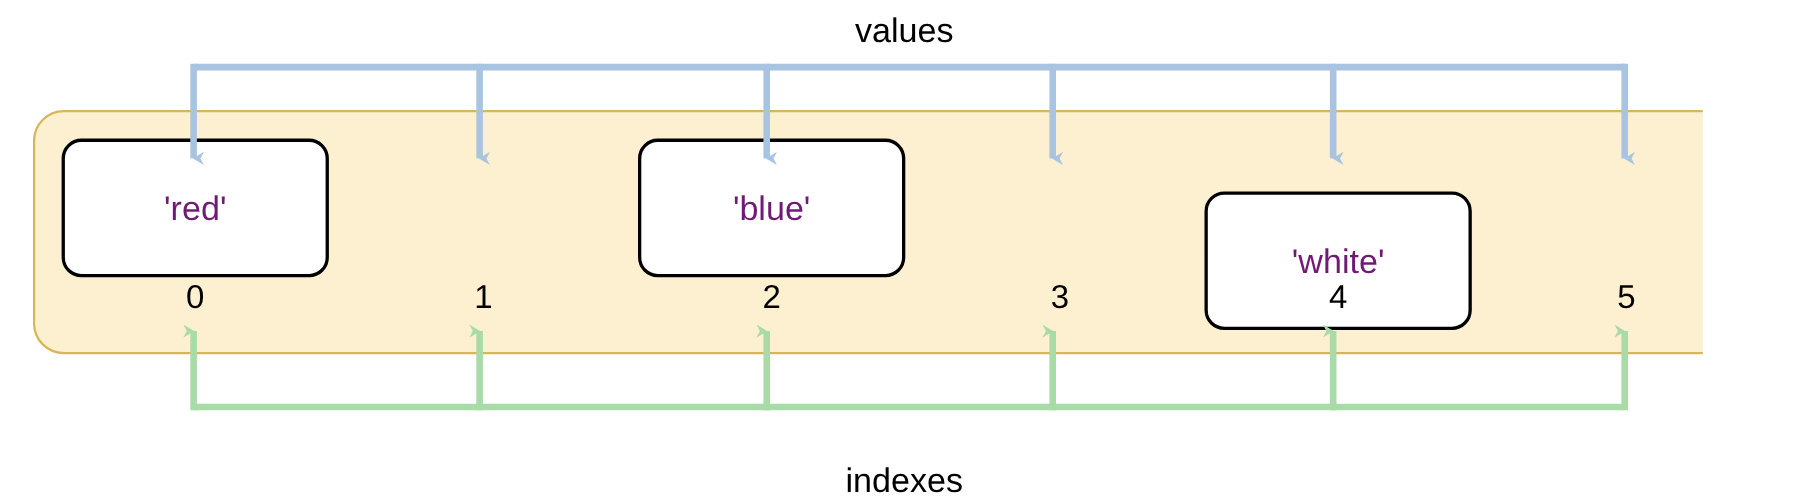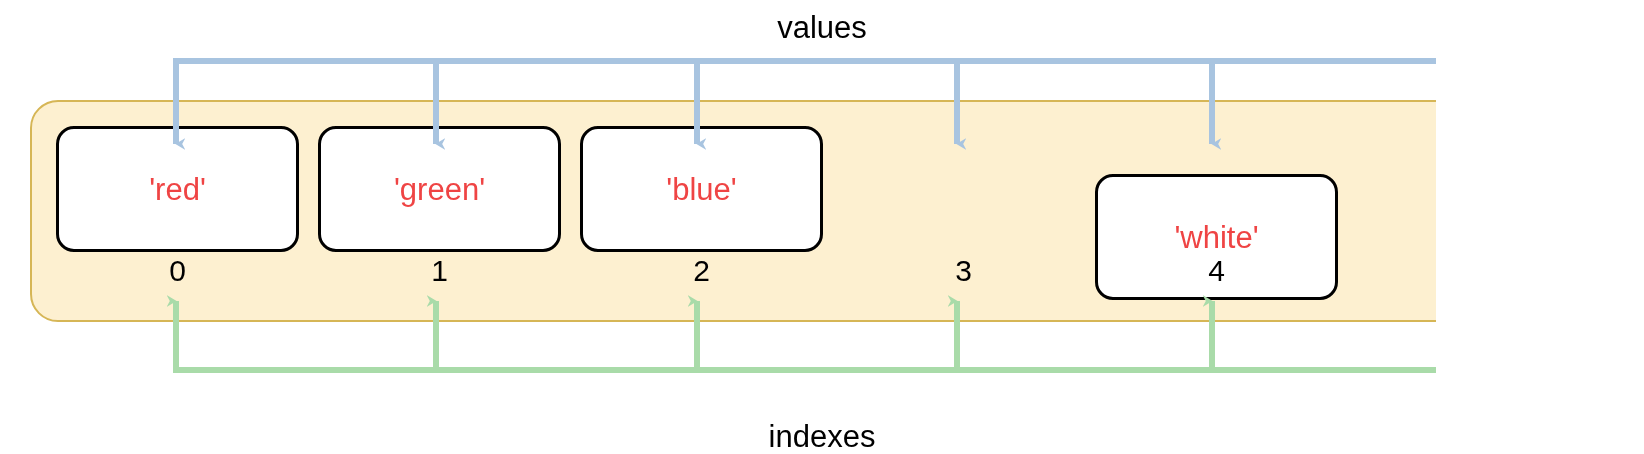--- a/index.html
+++ b/index.html
@@ -6,21 +6,21 @@
   html, body {
     margin: 0;
     padding: 0;
     background: #ffffff;
   }
   body {
     font-family: "Liberation Sans", sans-serif;
   }
   #canvas {
     position: relative;
-    width: 1436px;
+    width: 1548px;
     height: 454px;
     background: #ffffff;
     overflow: hidden;
     text-decoration: underline;
   }
   
   #wires {
     position: absolute;
     left: 0;
     top: 0;
@@ -50,21 +50,21 @@
     background: #ffffff;
     border: 3px solid #000000;
     border-radius: 18px;
     display: flex;
     align-items: center;
     justify-content: center;
   }
   .cell-value {
     font-size: 31px;
     line-height: 1;
-    color: #ef4444;
+    color: #701a75;
     white-space: nowrap;
     user-select: none;
   }
   
   .index-label {
     position: absolute;
     top: 252px;
     width: 243px;
     height: 38px;
     display: flex;
@@ -103,23 +103,20 @@
 
 <div id="canvas">
 
   <div class="caption" id="caption-values">values</div>
 
   <div class="array-container"></div>
 
   <div class="cell" style="left:56px;">
     <span class="cell-value">'red'</span>
   </div>
-  <div class="cell" style="left:318px;">
-    <span class="cell-value">'green'</span>
-  </div>
   <div class="cell" style="left:580px;">
     <span class="cell-value">'blue'</span>
   </div>
   <div class="cell" style="left:1095px;margin-top:48px;">
     <span class="cell-value">'white'</span>
   </div>
 
   <div class="index-label" style="left:56px;">0</div>
   <div class="index-label" style="left:318px;">1</div>
   <div class="index-label" style="left:580px;">2</div>

